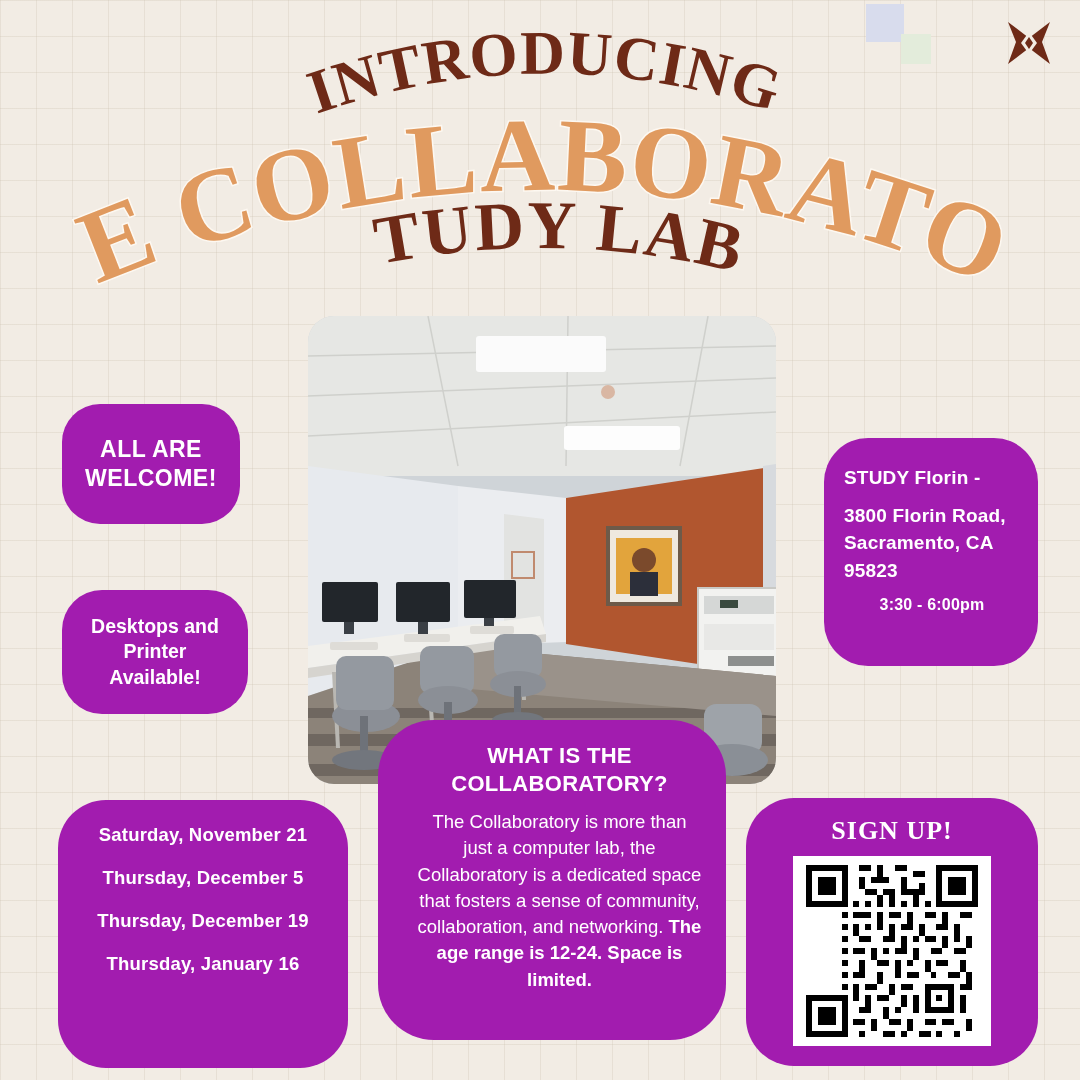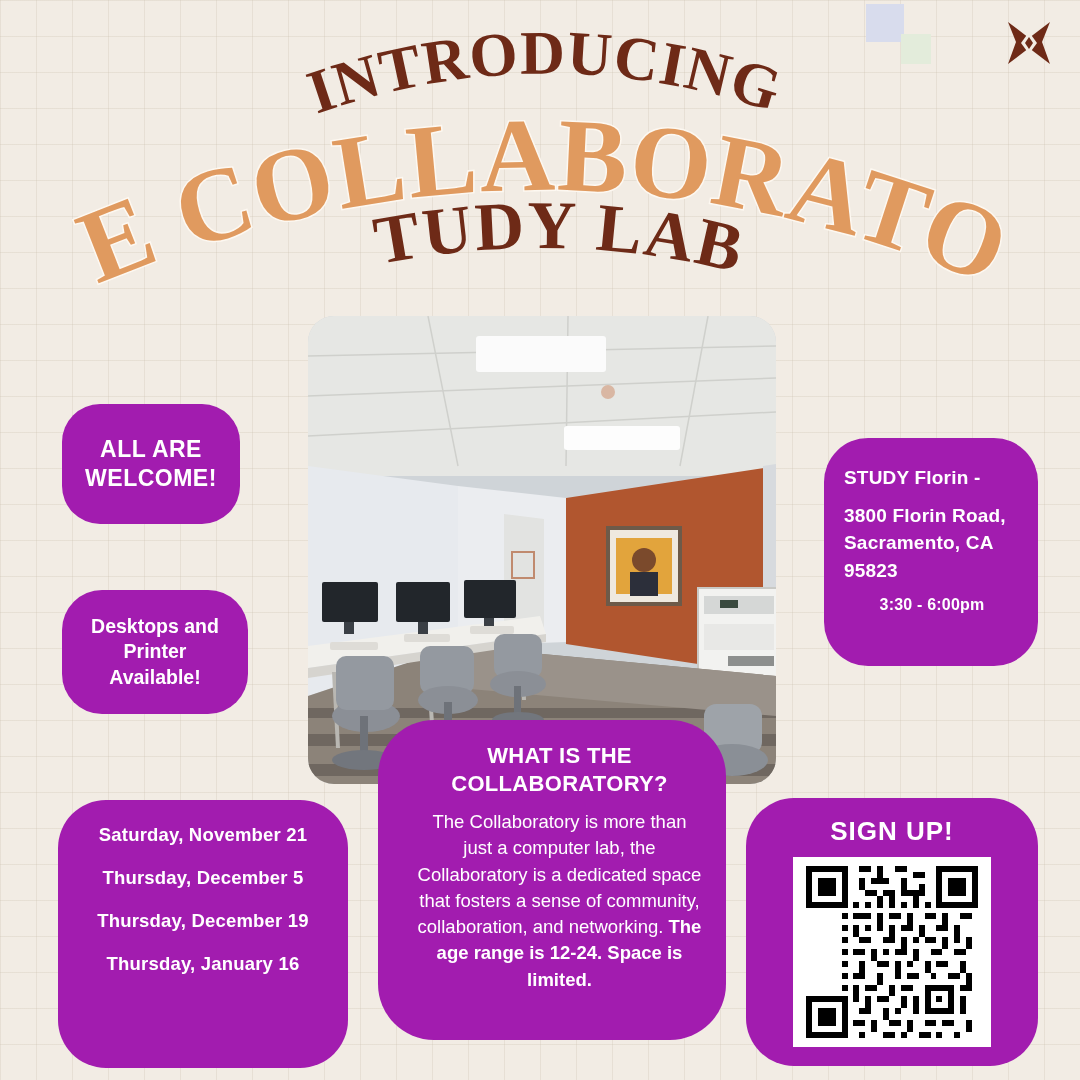--- a/index.html
+++ b/index.html
@@ -189,20 +189,21 @@
     line-height: 1.42;
   }
   .pill-what .what-body b { font-weight: bold; }
 
   .pill-signup {
     left: 746px; top: 798px;
     width: 292px; height: 268px;
     border-radius: 48px;
     padding: 18px 0 0 0;
     text-align: center;
+    font-family: Liberation Serif, serif;
   }
   .pill-signup .signup-title {
     font-weight: bold;
     font-size: 26px;
     letter-spacing: 1px;
     margin-bottom: 10px;
   }
   .qr-wrap {
     width: 198px; height: 190px;
     margin: 0 auto;

